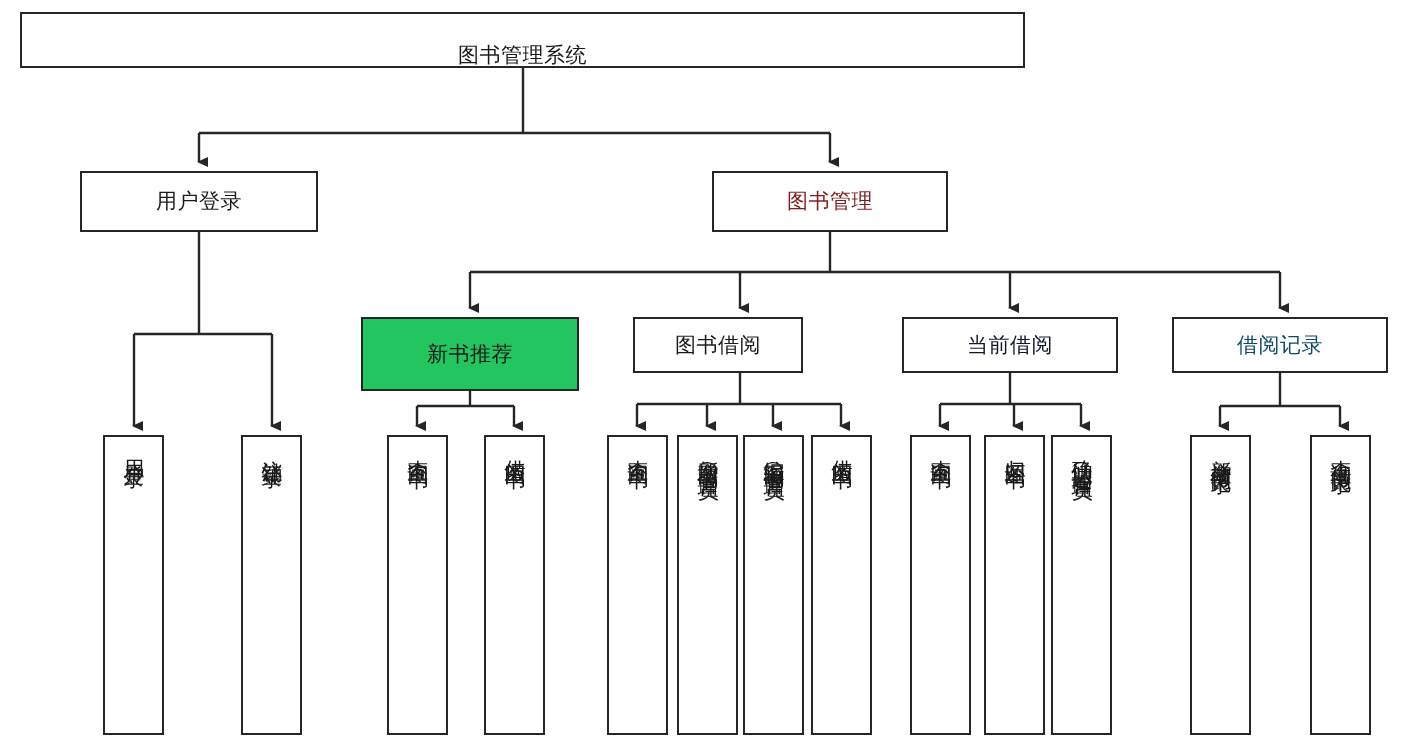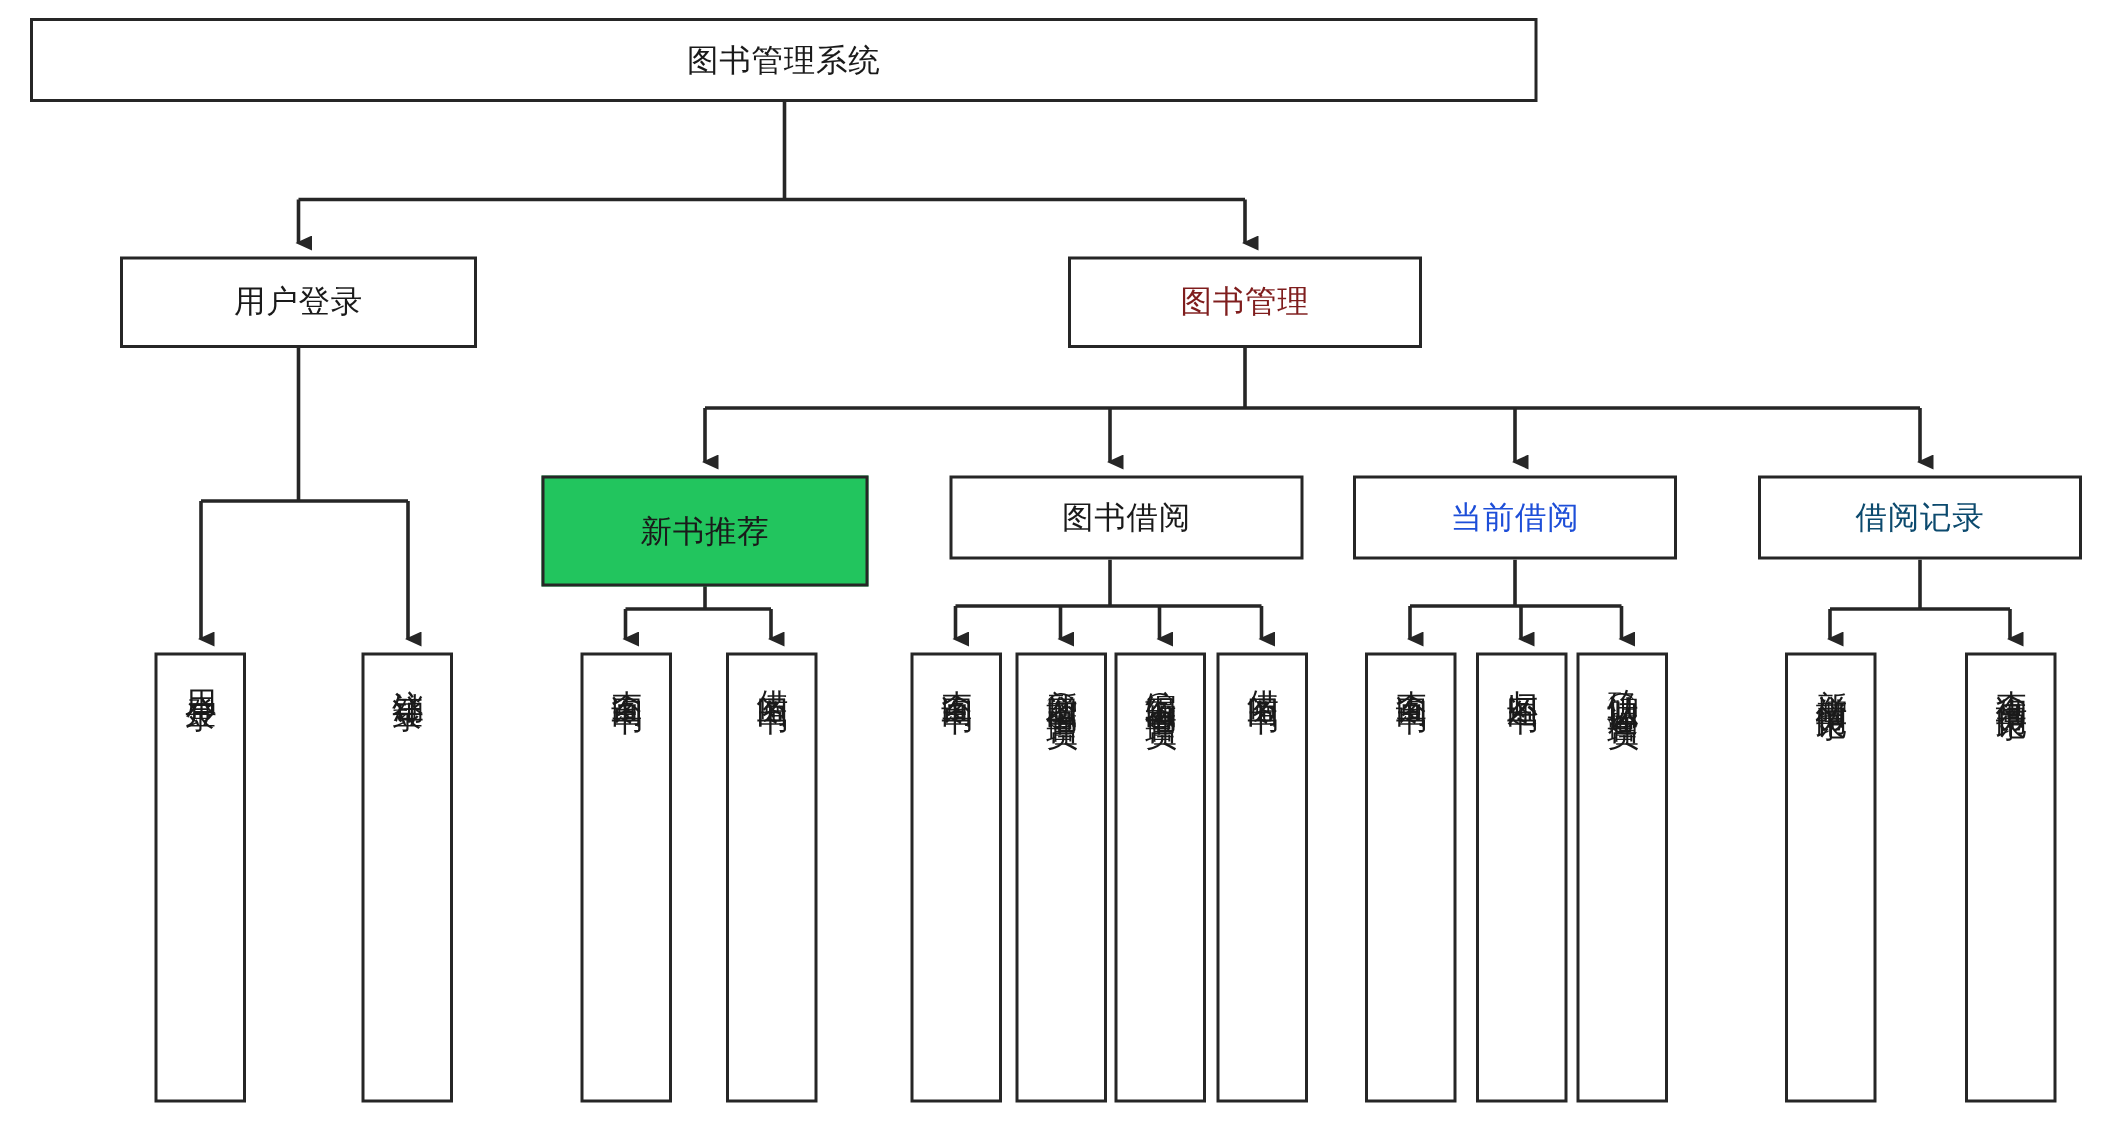--- a/index.html
+++ b/index.html
@@ -117,38 +117,38 @@
       <path d="M1014,404 L1014,426" marker-end="url(#arrow)"></path>
       <path d="M1081,404 L1081,426" marker-end="url(#arrow)"></path>
 
       <path d="M1280,373 L1280,406"></path>
       <path d="M1220,406 L1340,406"></path>
       <path d="M1220,406 L1220,426" marker-end="url(#arrow)"></path>
       <path d="M1340,406 L1340,426" marker-end="url(#arrow)"></path>
     </g>
   </svg>
 
-  <div class="node horizontal" style="left: 20px; top: 12px; width: 1005px; height: 56px; border-color: rgb(38, 38, 38); background: rgb(255, 255, 255); color: rgb(26, 26, 26);">
+  <div class="node horizontal" style="left: 20px; top: 12px; width: 1005px; height: 56px; border-color: rgb(38, 38, 38); background: rgb(255, 255, 255); color: rgb(26, 26, 26); align-items: flex-end;">
     <span class="label">图书管理系统</span>
   </div>
 
   <div class="node horizontal" style="left: 80px; top: 171px; width: 238px; height: 61px; border-color: rgb(38, 38, 38); background: rgb(255, 255, 255); color: rgb(26, 26, 26);">
     <span class="label">用户登录</span>
   </div>
   <div class="node horizontal" style="left: 712px; top: 171px; width: 236px; height: 61px; border-color: rgb(38, 38, 38); background: rgb(255, 255, 255); color: #7f1d1d;">
     <span class="label">图书管理</span>
   </div>
 
   <div class="node horizontal" style="left: 361px; top: 317px; width: 218px; height: 74px; border-color: rgb(38, 38, 38); background: #22c55e; color: rgb(26, 26, 26);">
     <span class="label">新书推荐</span>
   </div>
-  <div class="node horizontal" style="left: 633px; top: 317px; width: 236px; height: 56px; border-color: rgb(38, 38, 38); background: rgb(255, 255, 255); color: rgb(26, 26, 26);">
+  <div class="node horizontal" style="left: 633px; top: 317px; width: 170px; height: 56px; border-color: rgb(38, 38, 38); background: rgb(255, 255, 255); color: rgb(26, 26, 26);">
     <span class="label">图书借阅</span>
   </div>
-  <div class="node horizontal" style="left: 902px; top: 317px; width: 216px; height: 56px; border-color: rgb(38, 38, 38); background: rgb(255, 255, 255); color: #1d4ed8;">
+  <div class="node horizontal" style="left: 902px; top: 317px; width: 216px; height: 56px; border-color: rgb(38, 38, 38); background: rgb(255, 255, 255); color: #0f172a;">
     <span class="label">当前借阅</span>
   </div>
   <div class="node horizontal" style="left: 1172px; top: 317px; width: 216px; height: 56px; border-color: rgb(38, 38, 38); background: rgb(255, 255, 255); color: #0c4a6e;">
     <span class="label">借阅记录</span>
   </div>
 
   <div class="node vertical" style="left: 103px; top: 435px; width: 61px; height: 300px; border-color: rgb(38, 38, 38); background: rgb(255, 255, 255); color: rgb(26, 26, 26);">
     <span class="label">用户登录</span>
   </div>
   <div class="node vertical" style="left: 241px; top: 435px; width: 61px; height: 300px; border-color: rgb(38, 38, 38); background: rgb(255, 255, 255); color: rgb(26, 26, 26);">

